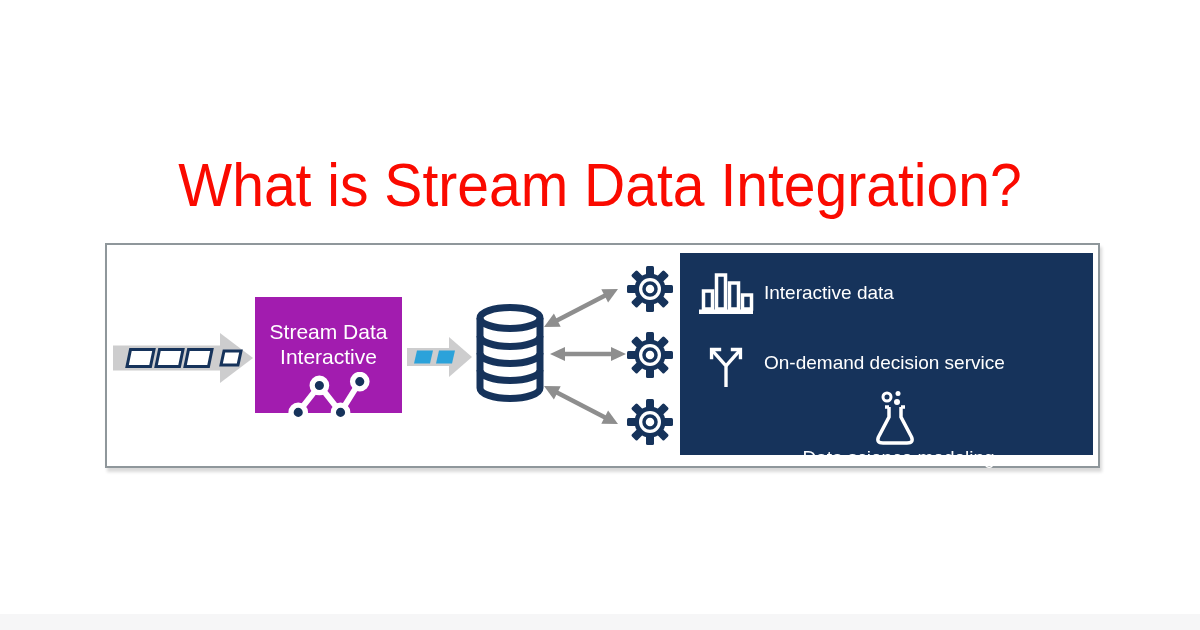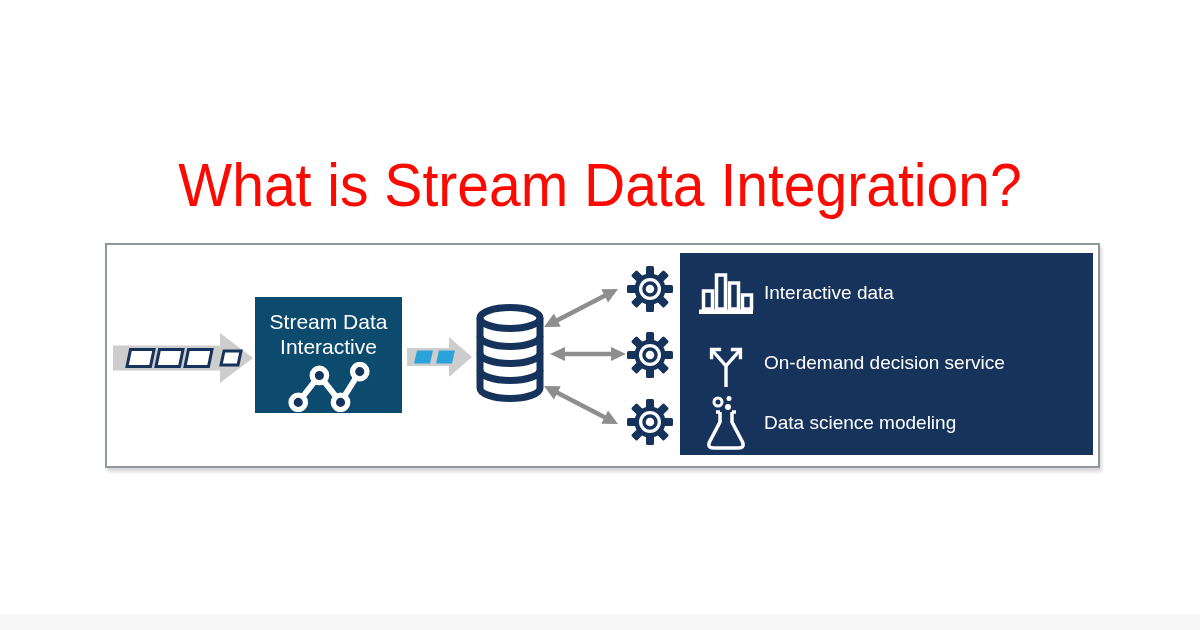--- a/index.html
+++ b/index.html
@@ -18,22 +18,22 @@
   .panel{
     position:absolute;left:105px;top:243px;width:995px;height:225px;
     box-sizing:border-box;background:#ffffff;
     border:2px solid #8f979b;
     box-shadow:2px 4px 3px rgba(0,0,0,0.15);
   }
   .abs{position:absolute;}
   
   .sdi-box{
     left:148px;top:52px;width:147px;height:116px;
-    background:#0c4a6e;color:#ffffff;text-align:center;
-    box-sizing:border-box;padding-top:12px;
+    background:#a21caf;color:#ffffff;text-align:center;
+    box-sizing:border-box;padding-top:22px;
   }
   .sdi-line{font-size:21px;line-height:25px;}
   .sdi-box svg{display:block;margin:3px auto 0 auto;}
   
   .out-box{
     left:573px;width:413px;background:#16335b;color:#ffffff;
     box-sizing:border-box;display:flex;align-items:center;
     padding-left:16px;
   }
   .out-icon{width:60px;flex:none;display:flex;justify-content:center;align-items:center;}
@@ -183,21 +183,21 @@
           <polyline points="9,23 9,13 19,13"></polyline>
           <polyline points="39,23 39,13 29,13"></polyline>
         </g>
       </svg>
     </div>
     <div class="out-label">
       <div>On-demand decision service</div>
     </div>
   </div>
 
-  <div class="abs out-box" style="top:145px;height:65px;">
+  <div class="abs out-box" style="top:145px;height:65px;flex-direction:column;">
     <div class="out-icon">
       <svg width="42" height="56" viewBox="0 0 42 56">
         <g stroke="#ffffff" stroke-width="3.5" fill="none">
           <path d="M15,17 L15,27 L4.5,47 Q2,53 9,53 L33,53 Q40,53 37.5,47 L27,27 L27,17"></path>
           <path d="M11,17 L15,17"></path>
           <path d="M27,17 L31,17"></path>
           <circle cx="13" cy="7" r="4" stroke-width="3"></circle>
         </g>
         <circle cx="24" cy="3.5" r="2.5" fill="#ffffff"></circle>
         <circle cx="23" cy="12" r="3" fill="#ffffff"></circle>

